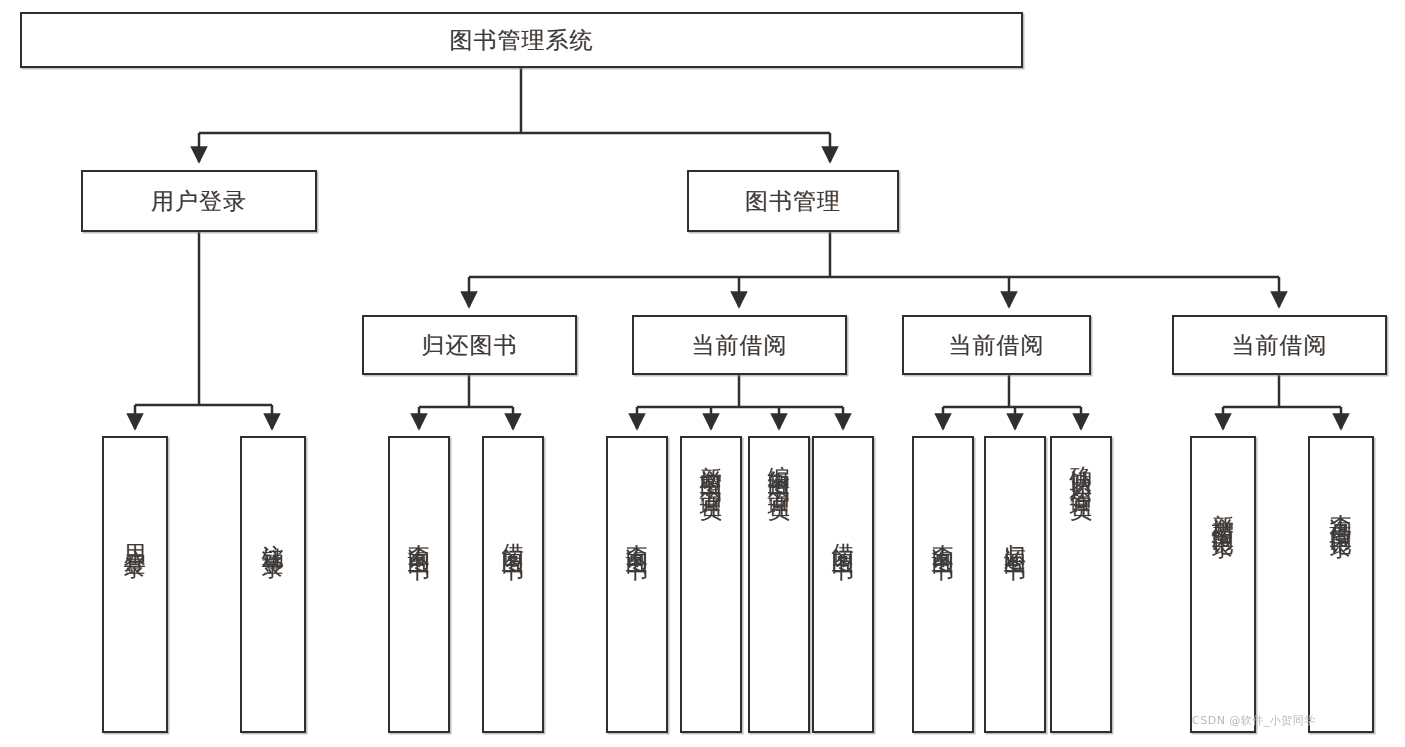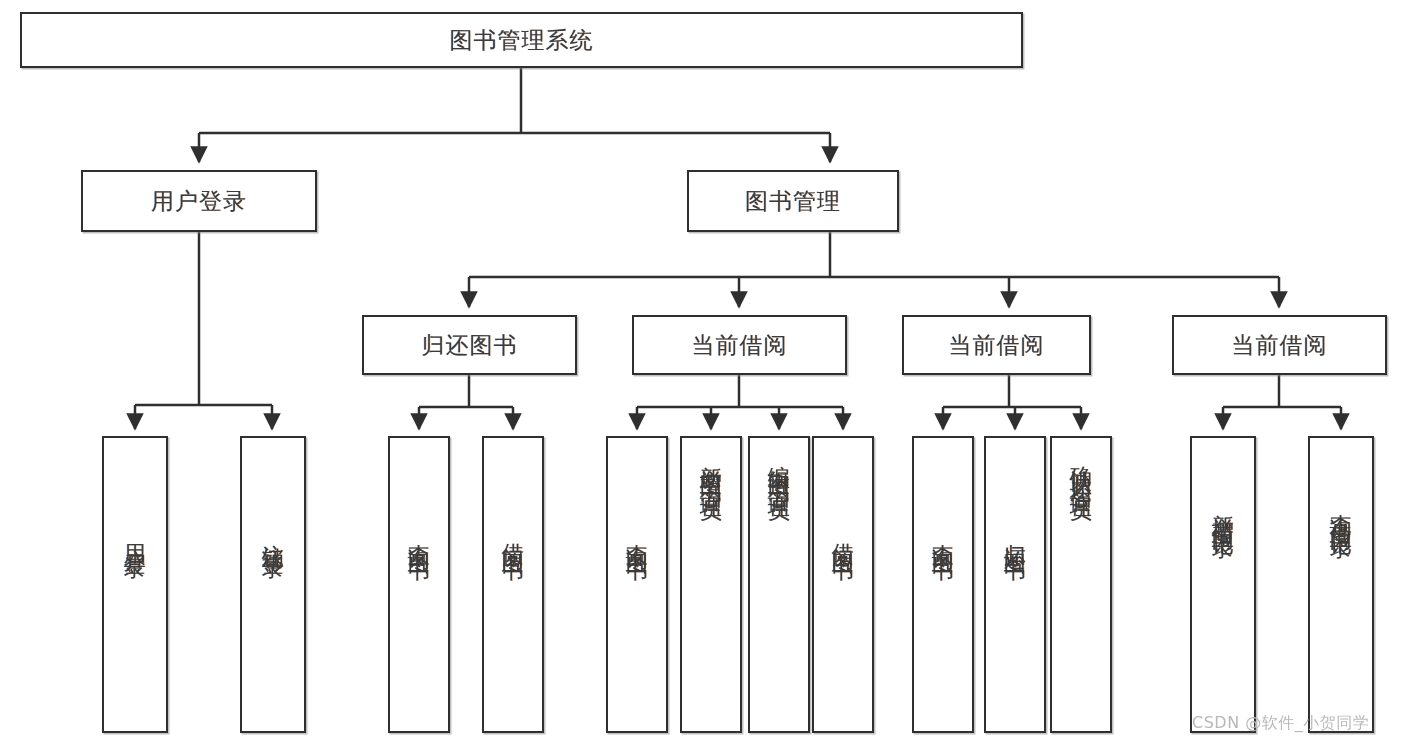--- a/index.html
+++ b/index.html
@@ -43,21 +43,21 @@
     font-size:22px;
     line-height:1.06;
     letter-spacing:5px;
   }
   .node.vert.mid .lbl{margin-top:78px;}
   .node.vert.tall .lbl{margin-top:0px;}
   .node.vert.rec .lbl{margin-top:48px;}
   .watermark{
     position:absolute;
     left:1192px;top:713px;
-    font-size:16px;
+    font-size:11px;
     color:#b9b9b9;
     letter-spacing:.5px;
     white-space:nowrap;
     font-family:"DejaVu Sans","Liberation Sans",sans-serif;
   }
 </style>
 </head>
 <body>
 
 <div id="diagram">

